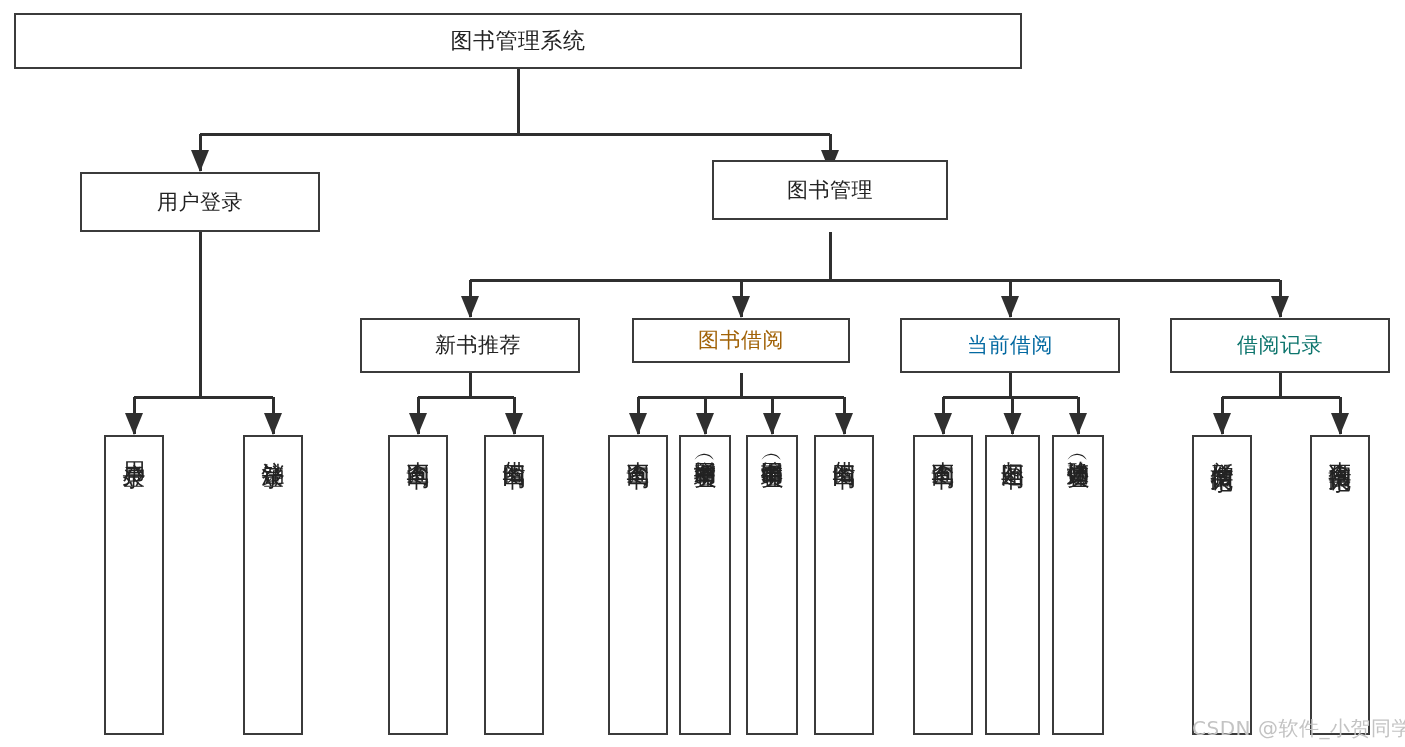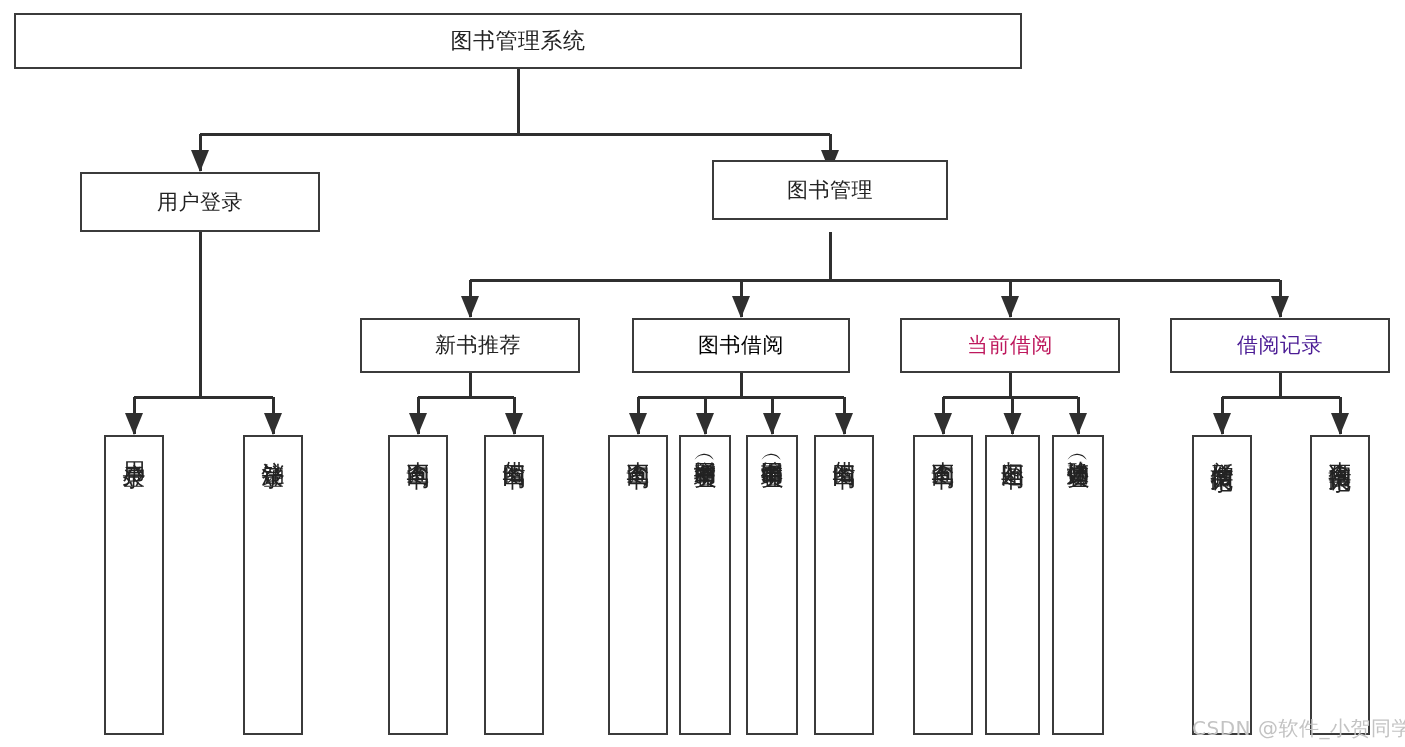--- a/index.html
+++ b/index.html
@@ -141,27 +141,27 @@
       </div>
       <div class="node horiz" style="left: 80px; top: 172px; width: 240px; height: 60px; border-color: rgb(59, 59, 59); background: rgb(255, 255, 255); color: rgb(35, 35, 35);">
         <span class="label">用户登录</span>
       </div>
       <div class="node horiz" style="left: 712px; top: 160px; width: 236px; height: 60px; border-color: rgb(59, 59, 59); background: rgb(255, 255, 255); color: rgb(35, 35, 35);">
         <span class="label">图书管理</span>
       </div>
       <div class="node horiz" style="left: 360px; top: 318px; width: 220px; height: 55px; border-color: rgb(59, 59, 59); background: rgb(255, 255, 255); color: rgb(35, 35, 35); padding-left: 16px;">
         <span class="label">新书推荐</span>
       </div>
-      <div class="node horiz" style="left: 632px; top: 318px; width: 218px; height: 55px; border-color: rgb(59, 59, 59); background: rgb(255, 255, 255); color: #000000;">
+      <div class="node horiz" style="left: 632px; top: 318px; width: 218px; height: 45px; border-color: rgb(59, 59, 59); background: rgb(255, 255, 255); color: #a16207;">
         <span class="label">图书借阅</span>
       </div>
-      <div class="node horiz" style="left: 900px; top: 318px; width: 220px; height: 55px; border-color: rgb(59, 59, 59); background: rgb(255, 255, 255); color: #be185d;">
+      <div class="node horiz" style="left: 900px; top: 318px; width: 220px; height: 55px; border-color: rgb(59, 59, 59); background: rgb(255, 255, 255); color: #0369a1;">
         <span class="label">当前借阅</span>
       </div>
-      <div class="node horiz" style="left: 1170px; top: 318px; width: 220px; height: 55px; border-color: rgb(59, 59, 59); background: rgb(255, 255, 255); color: #4c1d95;">
+      <div class="node horiz" style="left: 1170px; top: 318px; width: 220px; height: 55px; border-color: rgb(59, 59, 59); background: rgb(255, 255, 255); color: #0f766e;">
         <span class="label">借阅记录</span>
       </div>
       <div class="node vert" style="left: 104px; top: 435px; width: 60px; height: 300px; border-color: rgb(59, 59, 59); background: rgb(255, 255, 255); color: rgb(35, 35, 35);">
         <span class="label">用户登录</span>
       </div>
       <div class="node vert" style="left: 243px; top: 435px; width: 60px; height: 300px; border-color: rgb(59, 59, 59); background: rgb(255, 255, 255); color: rgb(35, 35, 35);">
         <span class="label">注销登录</span>
       </div>
       <div class="node vert" style="left: 388px; top: 435px; width: 60px; height: 300px; border-color: rgb(59, 59, 59); background: rgb(255, 255, 255); color: rgb(35, 35, 35);">
         <span class="label">查询图书</span>

